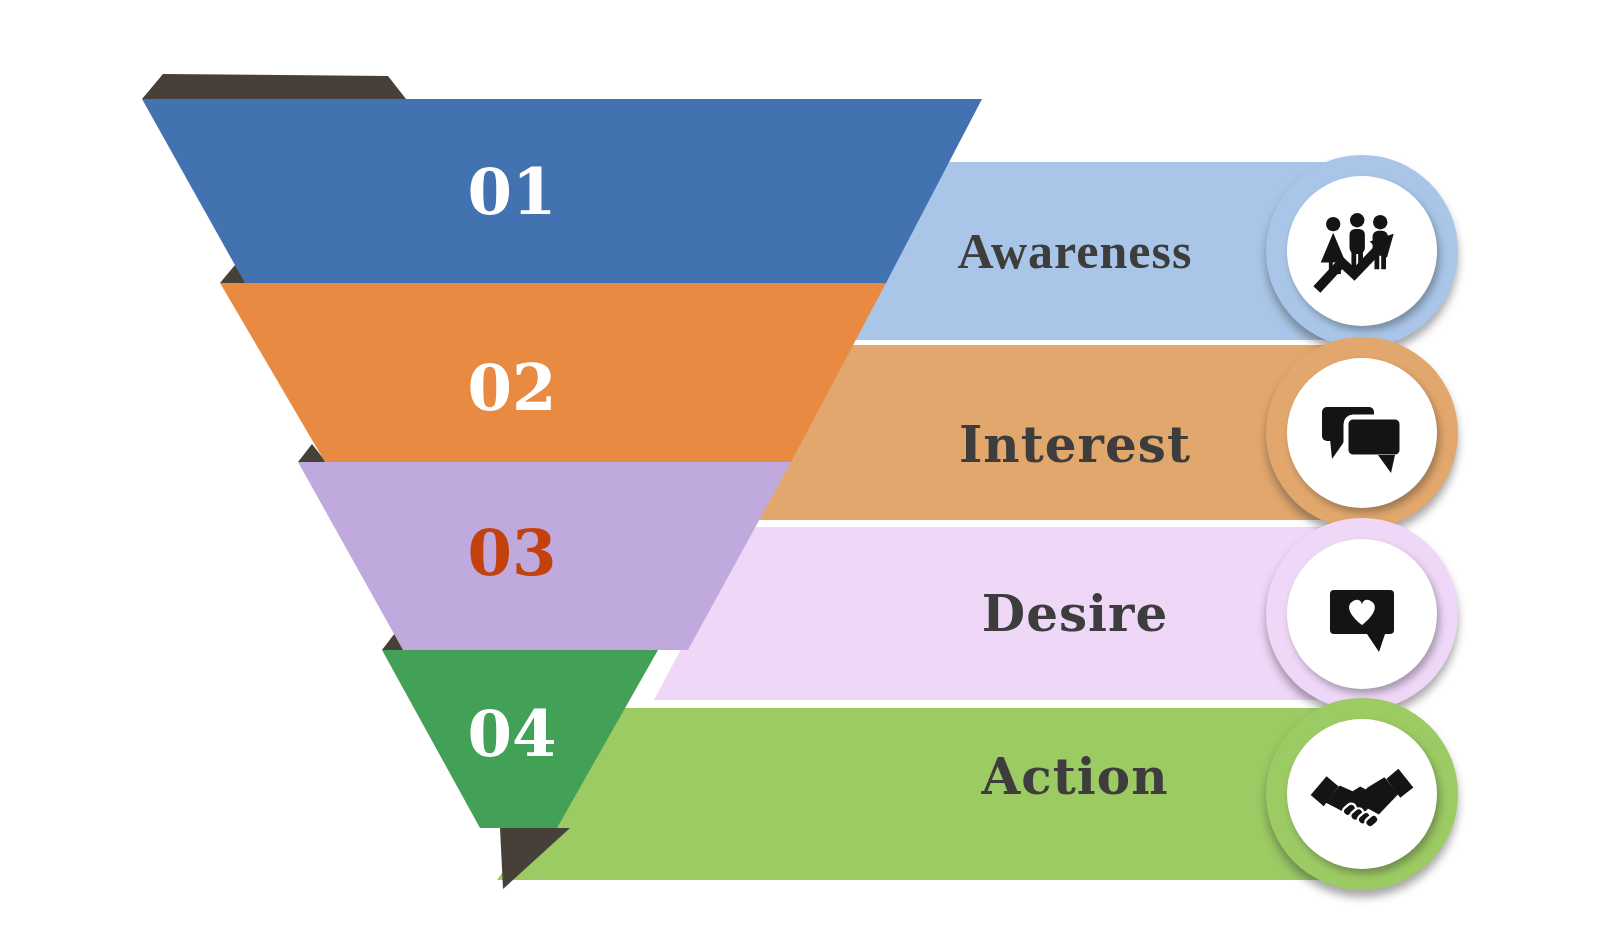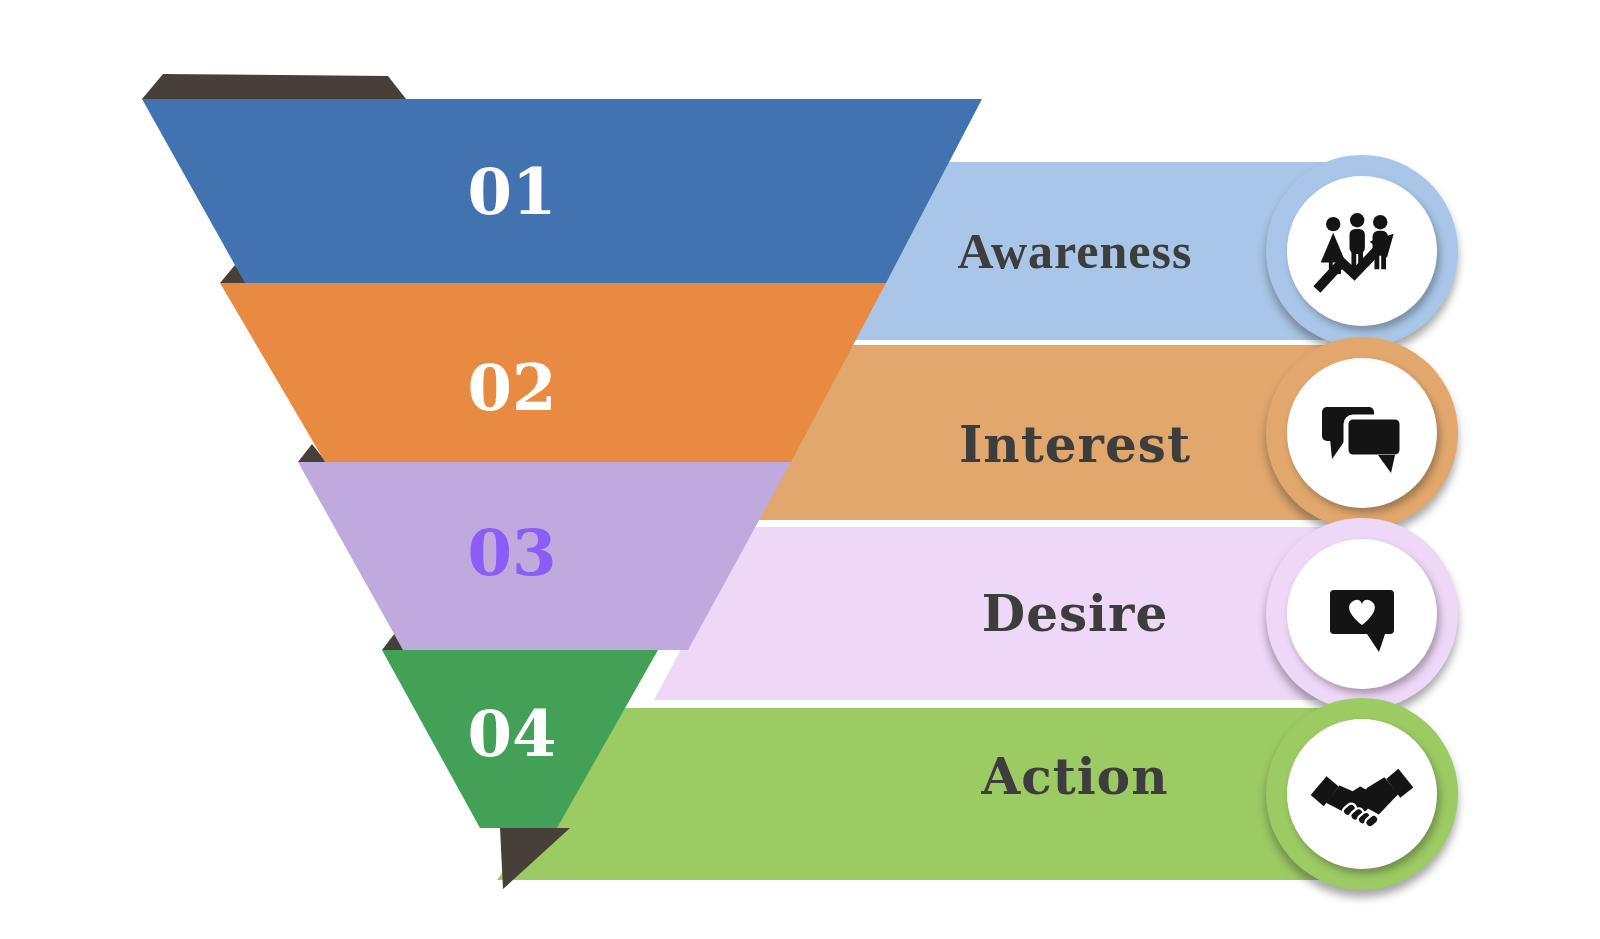--- a/index.html
+++ b/index.html
@@ -137,16 +137,16 @@
   <div class="shape wedge4 z-wedge" style="background-color: rgb(71, 64, 56);"></div>
   <div class="shape wedgeTip z-wedge" style="background-color: rgb(71, 64, 56);"></div>
 
   <div class="shape tier1 z-tier" style="background-color: rgb(66, 114, 175);"></div>
   <div class="shape tier2 z-tier" style="background-color: rgb(233, 138, 67);"></div>
   <div class="shape tier3 z-tier" style="background-color: rgb(192, 170, 221);"></div>
   <div class="shape tier4 z-tier" style="background-color: rgb(66, 161, 86);"></div>
 
   <div class="num num1 z-num" style="color: rgb(255, 255, 255);">01</div>
   <div class="num num2 z-num" style="color: rgb(255, 255, 255);">02</div>
-  <div class="num num3 z-num" style="color: #8b5cf6;">03</div>
+  <div class="num num3 z-num" style="color: #c2410c;">03</div>
   <div class="num num4 z-num" style="color: rgb(255, 255, 255);">04</div>
 
 </div>
 
 </body></html>

